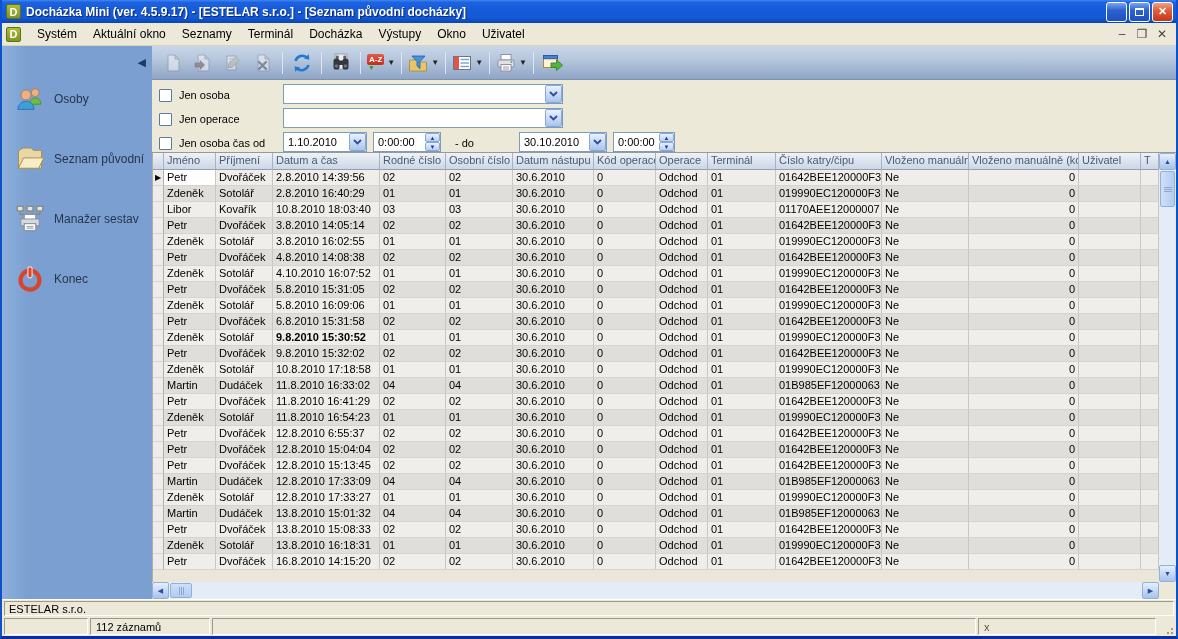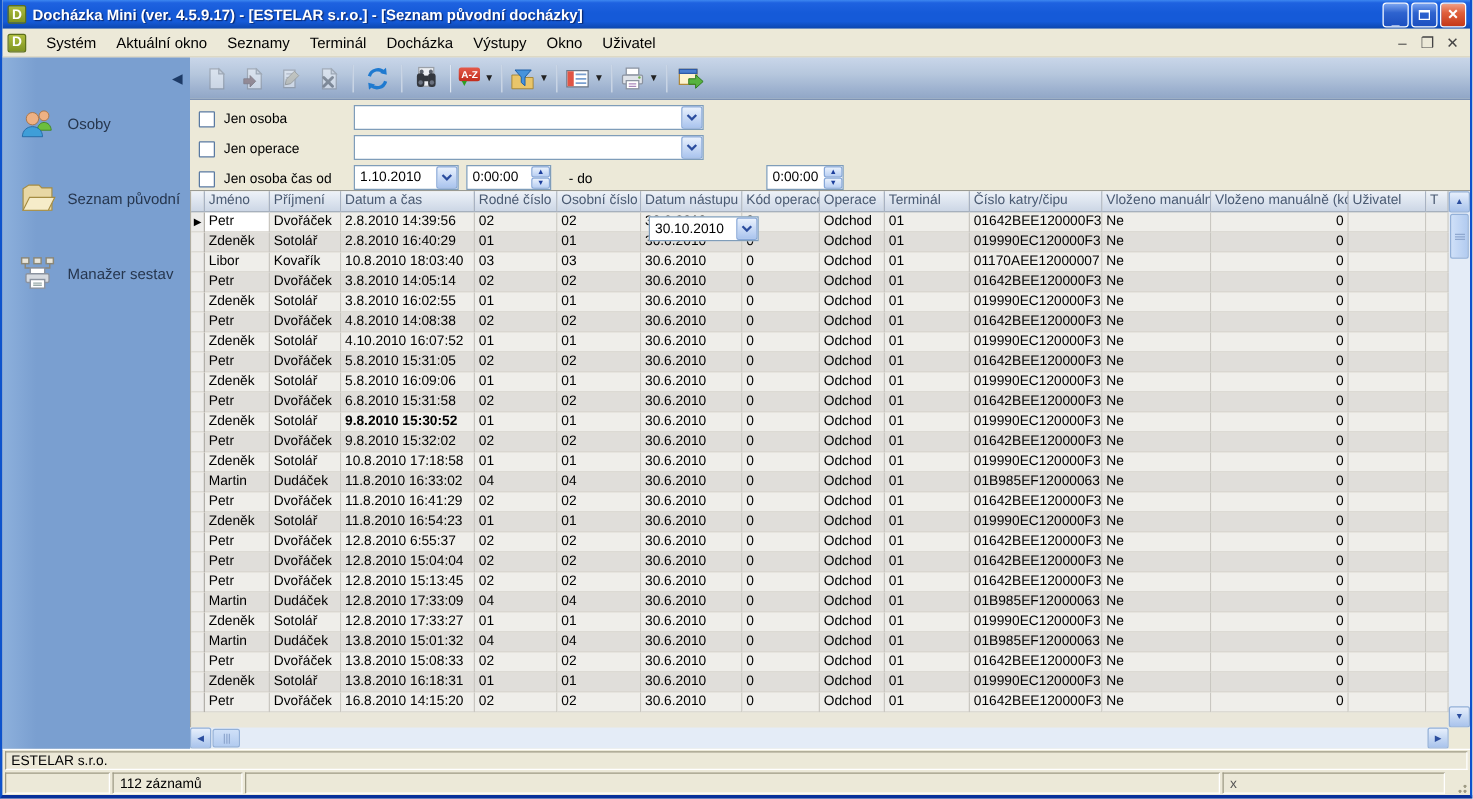--- a/index.html
+++ b/index.html
@@ -194,20 +194,29 @@
             <rect x="8" y="9" width="10" height="5" fill="#fff" stroke="#8b93a0"></rect>
             <rect x="5" y="13" width="16" height="6" rx="1" fill="#d6dae0" stroke="#8b93a0"></rect>
             <rect x="8" y="17" width="10" height="6" fill="#fff" stroke="#8b93a0"></rect>
             <line x1="10" y1="19.5" x2="16" y2="19.5" stroke="#9aa"></line>
             <line x1="10" y1="21" x2="16" y2="21" stroke="#9aa"></line>
           </svg>
         </span>
         <span class="side-label">Manažer sestav</span>
       </div>
 
+      <div class="side-item">
+        <span class="side-icon">
+          <svg width="30" height="30" viewBox="0 0 26 26">
+            <circle cx="13" cy="14" r="8.2" fill="none" stroke="#d6452e" stroke-width="3.6"></circle>
+            <rect x="11.2" y="2.5" width="3.6" height="9.5" rx="1.6" fill="#d6452e" stroke="#f6d5cd" stroke-width="1"></rect>
+          </svg>
+        </span>
+        <span class="side-label">Konec</span>
+      </div>
     </div>
 
     <div class="content">
 
       <div class="toolbar">
         <span class="tb-btn disabled">
           <svg width="18" height="18" viewBox="0 0 18 18">
               <path d="M4 1 h7 l4 4 v12 H4 z" fill="#fff" stroke="#7a8694"></path>
               <path d="M11 1 l4 4 h-4 z" fill="#d9dee5" stroke="#7a8694"></path>
             </svg>
@@ -349,21 +358,21 @@
         <div class="f-row combo" style="top:52px; left:221px; width:68px;">
           <span class="val">0:00:00</span>
           <span class="spin-btns">
               <span class="spin">▲</span>
               <span class="spin">▼</span>
             </span>
         </div>
         <div class="f-row" style="top:53px; left:303px;">
           <span>- do</span>
         </div>
-        <div class="f-row combo" style="top:52px; left:367px; width:88px;margin-top:41px;">
+        <div class="f-row combo" style="top:52px; left:367px; width:88px;">
           <span class="val">30.10.2010</span>
           <span class="combo-btn">
               <svg width="9" height="6" viewBox="0 0 9 6">
                 <path d="M1 1 L4.5 4.5 L8 1" fill="none" stroke="#2b4d9e" stroke-width="1.8"></path>
               </svg>
             </span>
         </div>
         <div class="f-row combo" style="top:52px; left:461px; width:62px;">
           <span class="val">0:00:00</span>
           <span class="spin-btns">
@@ -848,20 +857,20 @@
         </div>
       </div>
     </div>
   </div>
 
   <div class="status1">
     <span class="panel">ESTELAR s.r.o.</span>
   </div>
   <div class="status2">
     <span class="panel" style="width:84px;"></span>
-    <span class="panel" style="width:104px;">112 záznamů</span>
+    <span class="panel" style="width:120px;">112 záznamů</span>
     <span class="panel" style="flex:1;"></span>
     <span class="panel" style="width:178px;justify-content:flex-start;color:#555;">x</span>
     <span class="grip">
         <span class="grip-dots"></span>
       </span>
   </div>
 </div>
 
 </body></html>

